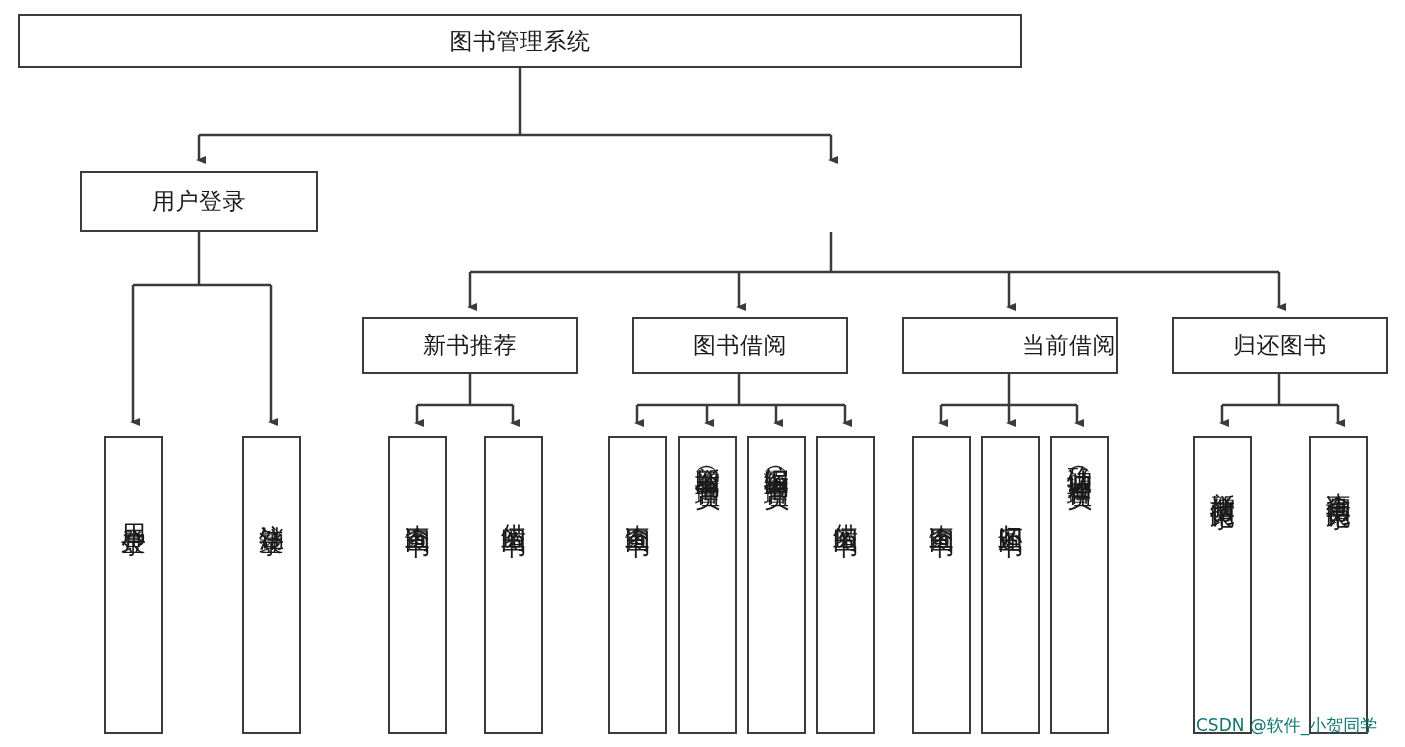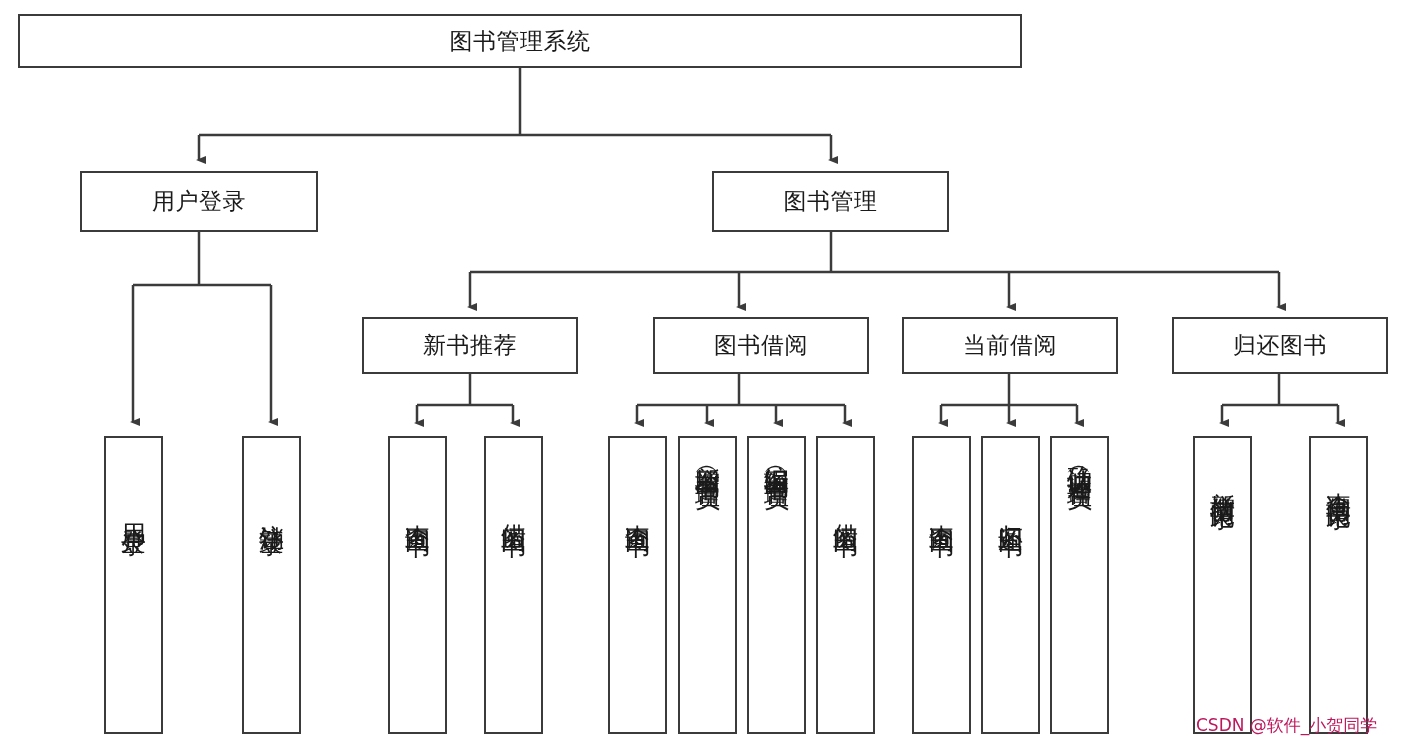--- a/index.html
+++ b/index.html
@@ -61,21 +61,21 @@
     text-orientation: upright;
     font-size: 25px;
     letter-spacing: 3px;
     line-height: 1;
   }
   .watermark {
     position: absolute;
     left: 1196px;
     top: 714px;
     font-size: 17px;
-    color: #be185d;
+    color: #0f766e;
     white-space: nowrap;
     font-family: "DejaVu Sans", "Liberation Sans", sans-serif;
   }
 </style>
 </head>
 <body>
 
 <div id="diagram-root">
 
   <svg id="connectors" viewBox="0 0 1405 747">
@@ -128,31 +128,28 @@
     </g>
   </svg>
 
   <div class="node horizontal root" style="left:18px; top:14px; width:1004px; height:54px;">
     <span class="node-label">图书管理系统</span>
   </div>
 
   <div class="node horizontal" style="left:80px; top:171px; width:238px; height:61px;">
     <span class="node-label">用户登录</span>
   </div>
-  <div class="node horizontal" style="left:712px; top:171px; width:237px; height:61px;">
-    <span class="node-label">图书管理</span>
-  </div>
 
   <div class="node horizontal" style="left:362px; top:317px; width:216px; height:57px;align-items:center;">
     <span class="node-label">新书推荐</span>
   </div>
-  <div class="node horizontal" style="left:632px; top:317px; width:216px; height:57px;margin-left:21px;">
+  <div class="node horizontal" style="left:632px; top:317px; width:216px; height:57px;">
     <span class="node-label">图书借阅</span>
   </div>
-  <div class="node horizontal" style="left:902px; top:317px; width:216px; height:57px;">
+  <div class="node horizontal" style="left:902px; top:317px; width:216px; height:57px;justify-content:flex-end;">
     <span class="node-label">当前借阅</span>
   </div>
   <div class="node horizontal" style="left:1172px; top:317px; width:216px; height:57px;">
     <span class="node-label">归还图书</span>
   </div>
 
   <div class="node vertical" style="left:104px; top:436px; width:59px; height:298px; padding-top:66px;">
     <span class="node-label">用户登录</span>
   </div>
   <div class="node vertical" style="left:242px; top:436px; width:59px; height:298px; padding-top:66px;">

